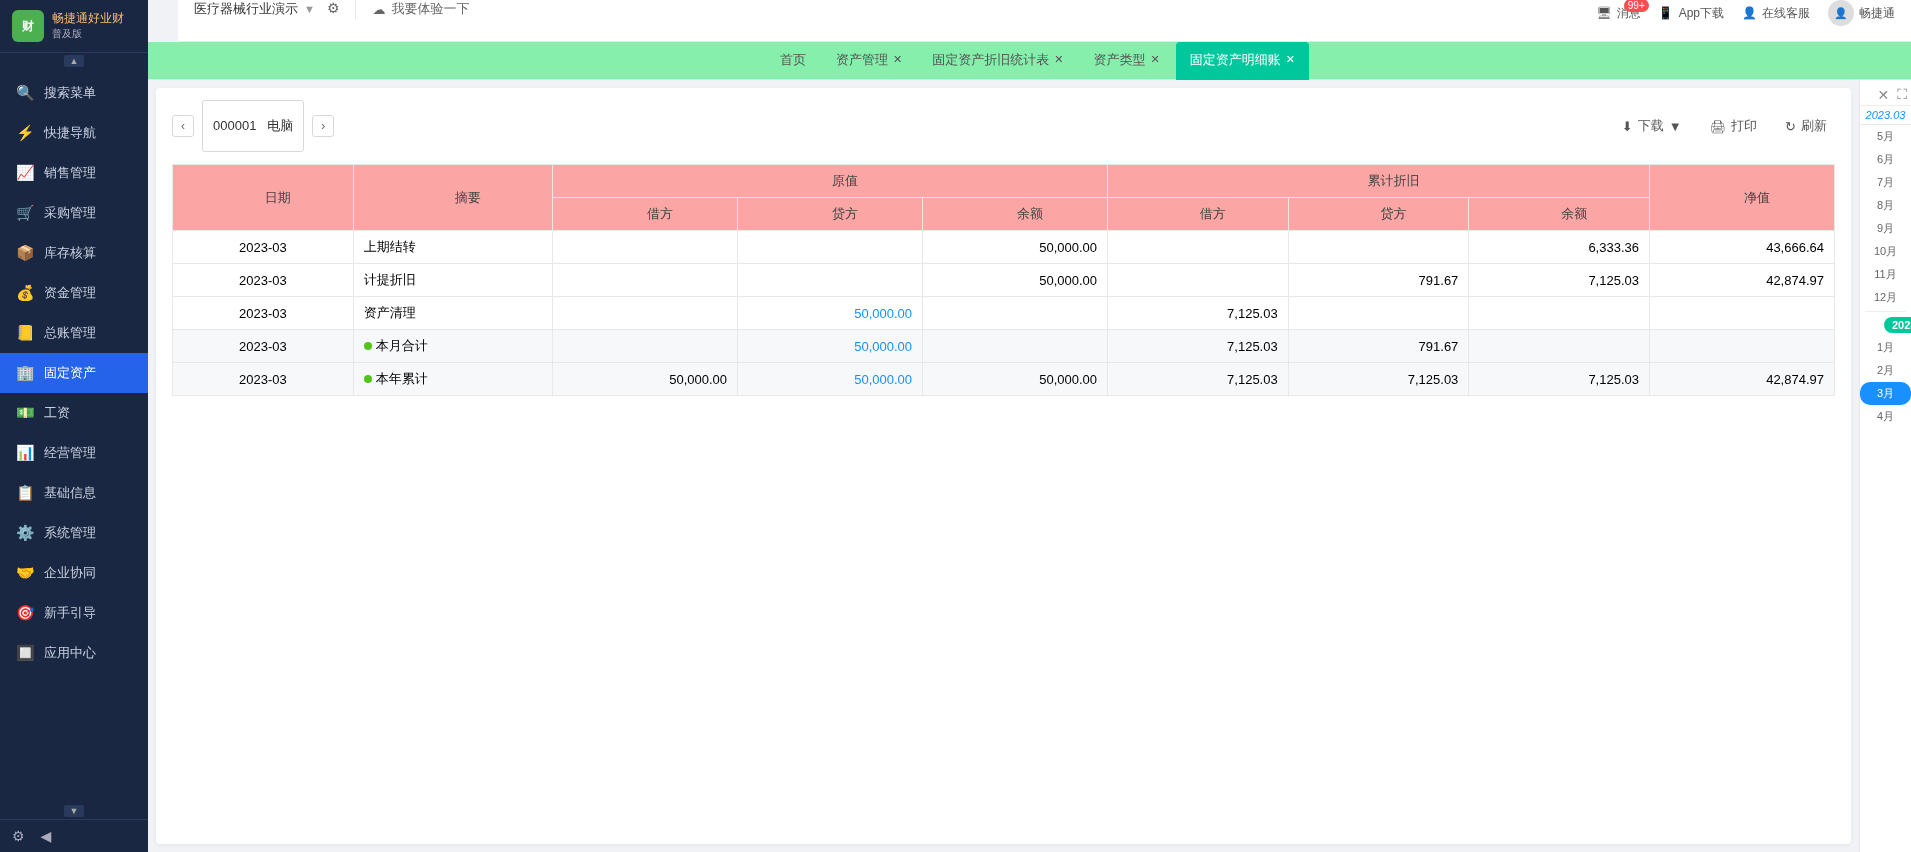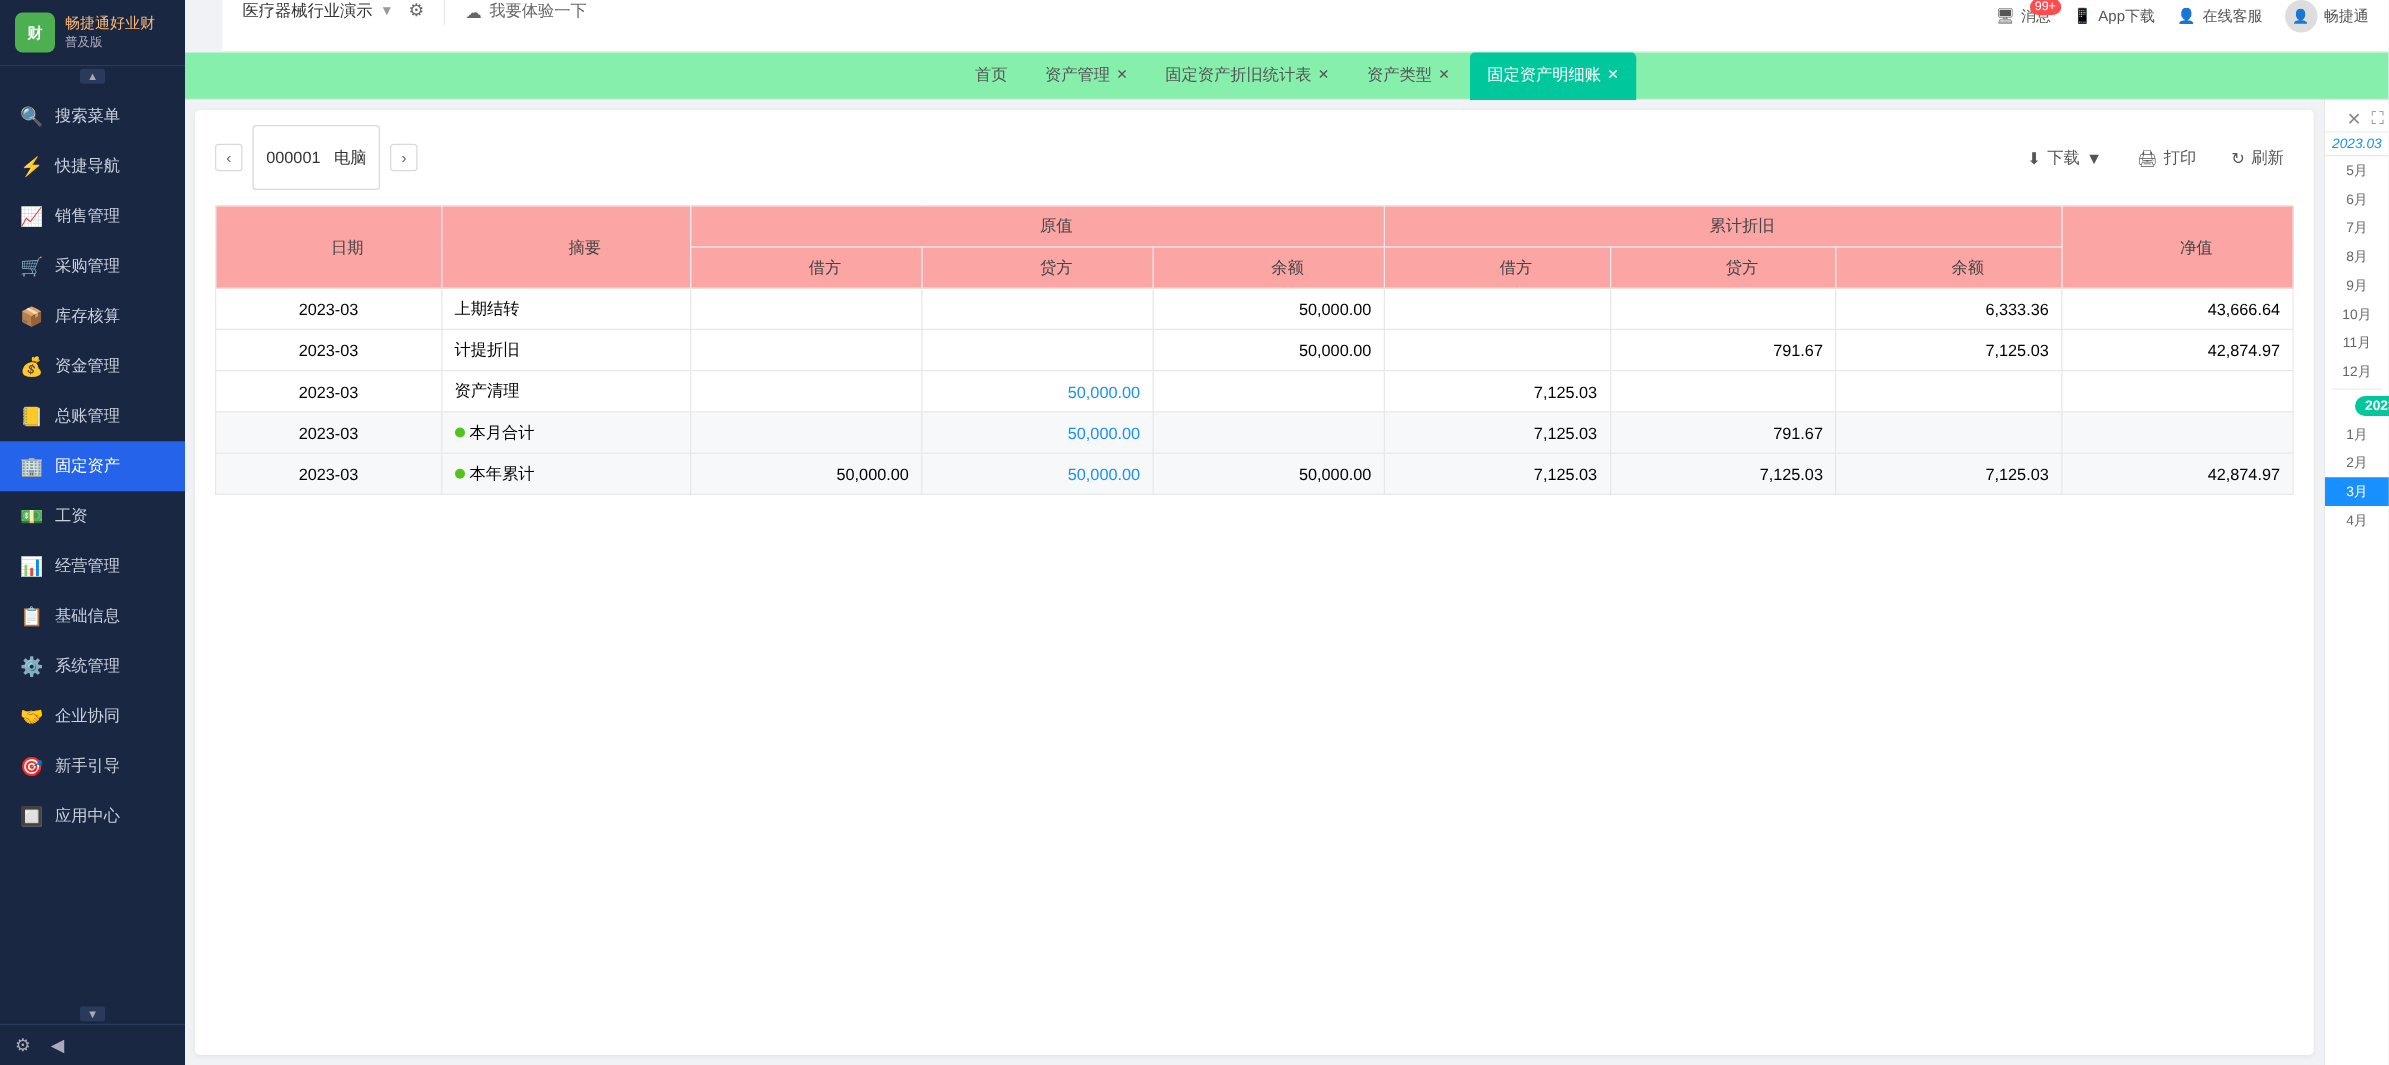--- a/index.html
+++ b/index.html
@@ -243,21 +243,21 @@
       width: 100%;
       text-align: center;
       padding: 4px 0;
       cursor: pointer;
       color: #666;
       font-size: 11px;
     }
     .timeline-item.active {
       background: #1890ff;
       color: #fff;
-      border-radius: 0;
+      border-radius: 10px;
     }
     .timeline-year-row {
       display: flex; flex-direction: column; align-items: center;
       width: 100%;
       padding-left: 24px;
     }
     .timeline-divider { width: 80%; height: 1px; background: #eee; margin: 2px auto; }
 
     
     .panel-header {

